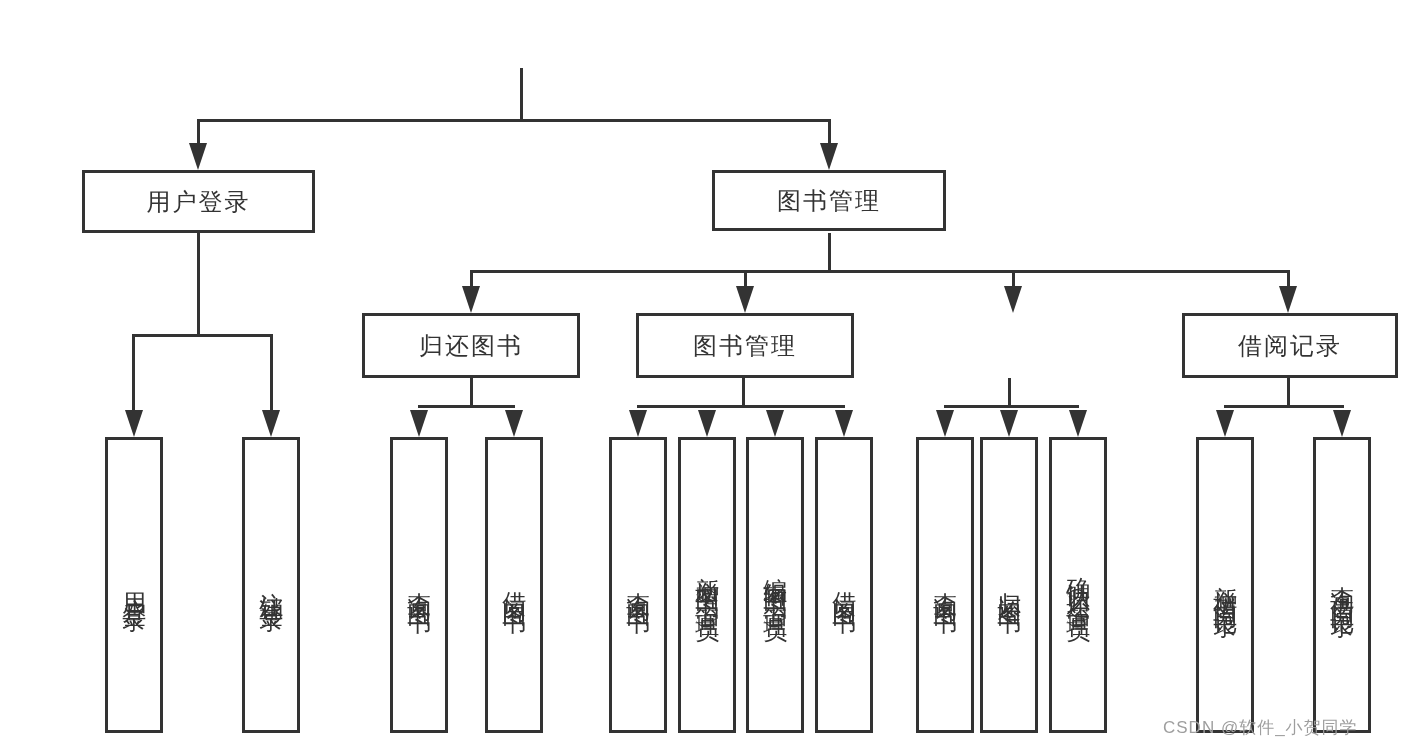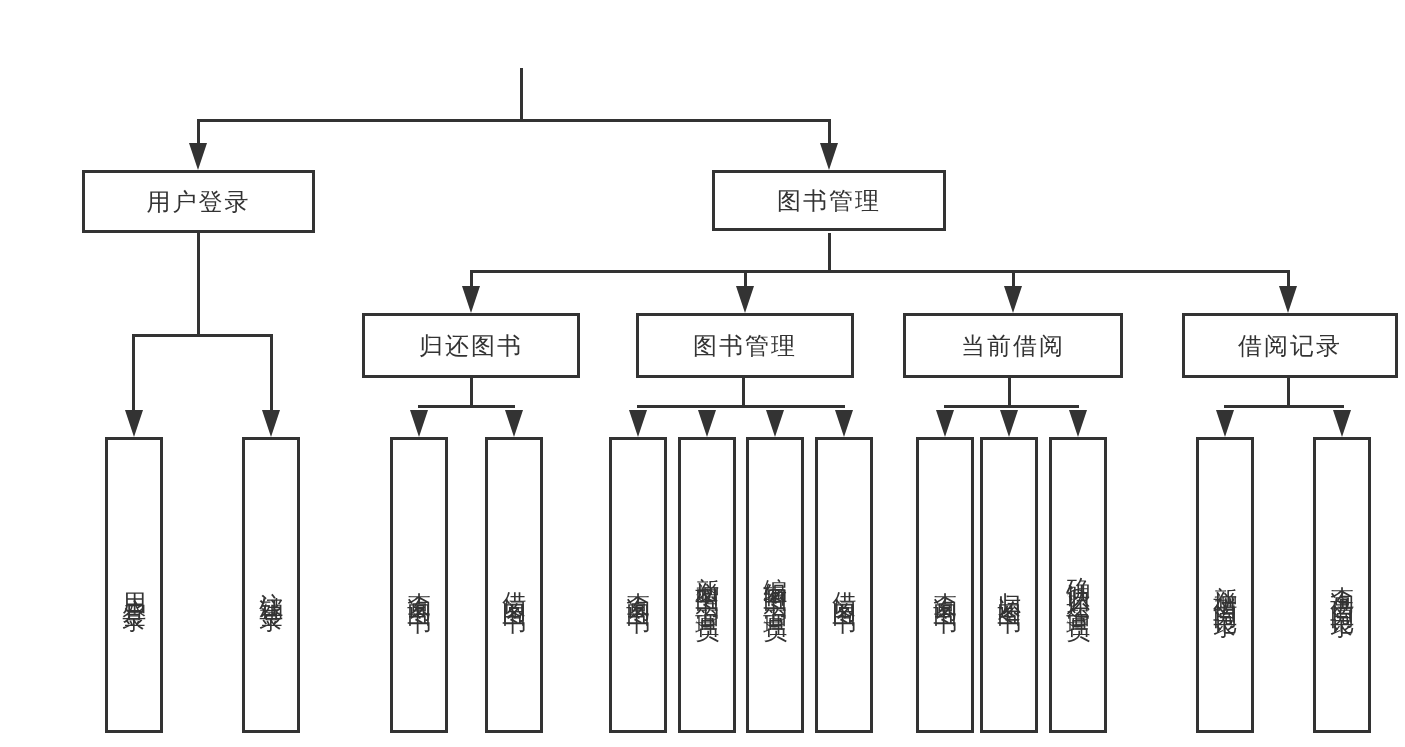--- a/index.html
+++ b/index.html
@@ -84,23 +84,20 @@
   <div class="arrow" style="left:1004px;top:286px"></div>
   <div class="vline" style="left:1287px;top:270px;height:20px"></div>
   <div class="arrow" style="left:1279px;top:286px"></div>
 
   <div class="node hnode" style="left:362px;top:313px;width:218px;height:65px">
     <span>归还图书</span>
   </div>
   <div class="node hnode" style="left:636px;top:313px;width:218px;height:65px">
     <span>图书管理</span>
   </div>
-  <div class="node hnode" style="left:903px;top:313px;width:220px;height:65px">
-    <span>当前借阅</span>
-  </div>
   <div class="node hnode" style="left:1182px;top:313px;width:216px;height:65px">
     <span>借阅记录</span>
   </div>
 
   <div class="vline" style="left:470px;top:378px;height:30px"></div>
   <div class="hline" style="left:418px;top:405px;width:97px"></div>
   <div class="arrow" style="left:410px;top:410px"></div>
   <div class="arrow" style="left:505px;top:410px"></div>
 
   <div class="vline" style="left:742px;top:378px;height:30px"></div>
@@ -158,14 +155,15 @@
     <span>确认归还（管理员）</span>
   </div>
 
   <div class="node vnode" style="left:1196px;top:437px;width:58px;height:296px">
     <span>新增借阅记录</span>
   </div>
   <div class="node vnode" style="left:1313px;top:437px;width:58px;height:296px">
     <span>查询借阅记录</span>
   </div>
 
+  <div class="watermark">CSDN @软件_小贺同学</div>
 
 </div>
 
 </body></html>

